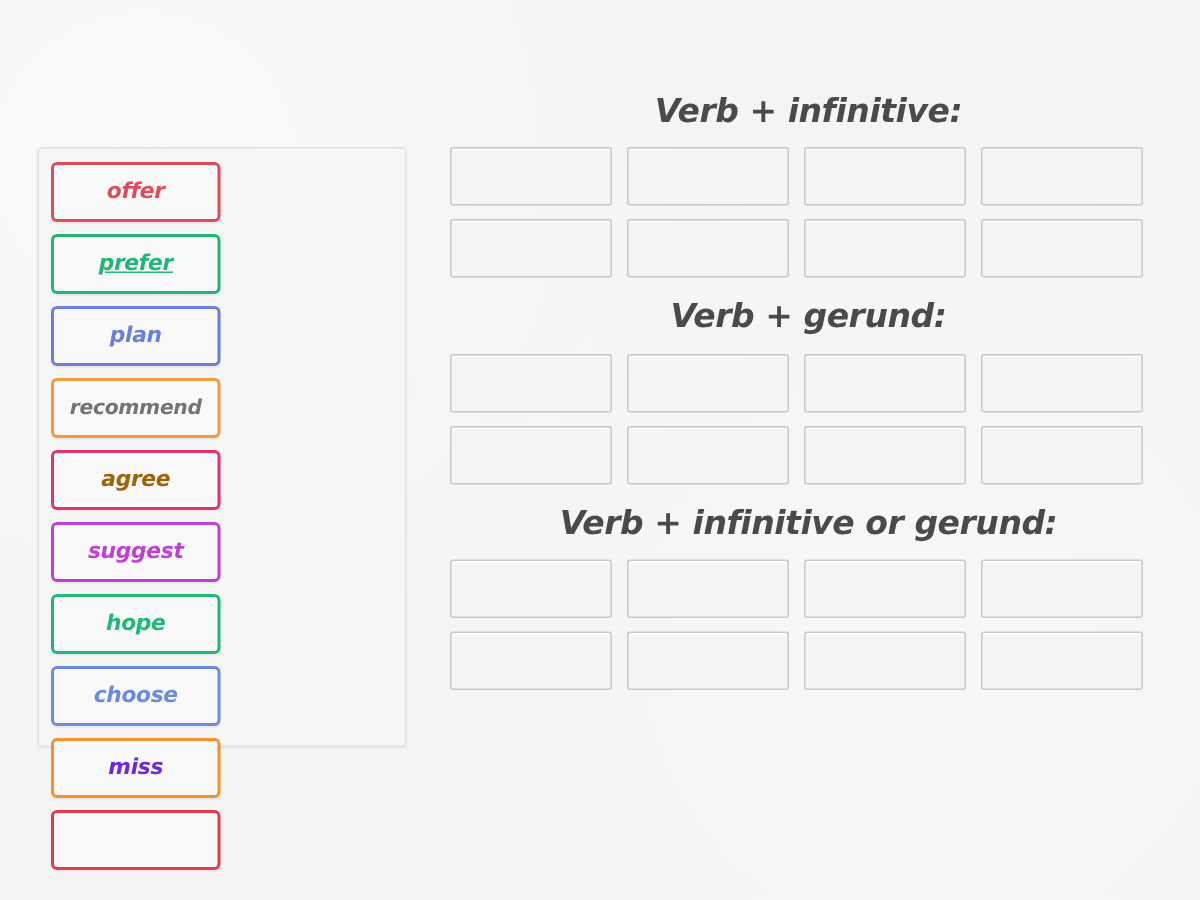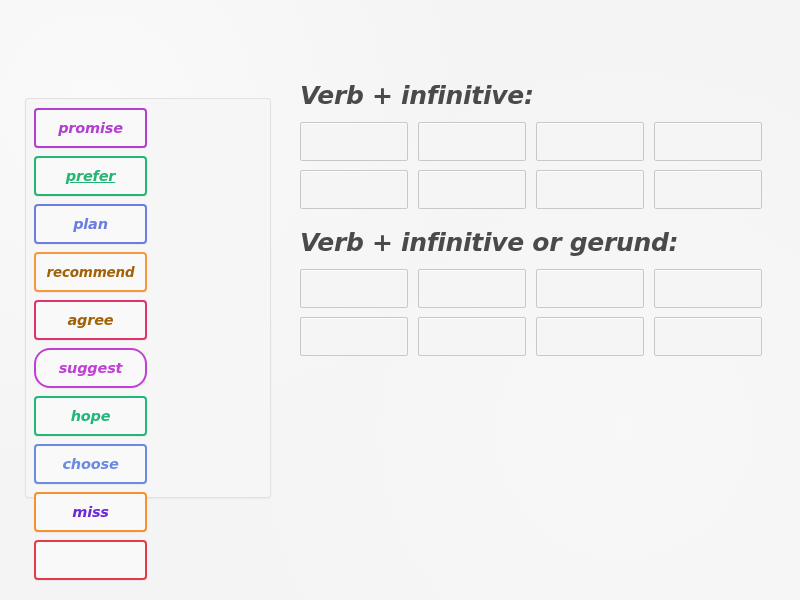--- a/index.html
+++ b/index.html
@@ -77,31 +77,30 @@
   #categories {
     position: absolute;
     left: 300px;
     top: 62px;
     width: 478px;
   }
 
   .category { margin-bottom: 14px; }
 
   .category-title {
-    text-align: left;
+    text-align: center;
     font-family: "DejaVu Sans", sans-serif;
     font-style: italic;
     font-weight: bold;
-    font-size: 25px;
+    font-size: 22px;
     color: #4a4a4a;
     letter-spacing: -0.3px;
     margin-bottom: 11px;
     line-height: 1.15;
     white-space: nowrap;
-    margin-top: 20px;
   }
 
   .dropzone-grid {
     display: grid;
     grid-template-columns: repeat(4, 108px);
     grid-auto-rows: 39px;
     gap: 9px 10px;
     justify-content: start;
   }
 
@@ -112,36 +111,36 @@
     box-shadow: inset 0 1px 0 rgba(255,255,255,0.7);
   }
 </style>
 </head>
 <body>
 
 <div id="stage">
 
   <div id="word-bank">
     <div class="bank-grid">
-        <div class="word-card" style="border-color: rgb(178, 63, 208);">
-          <span style="color: rgb(178, 63, 208);">promise</span>
+        <div class="word-card" style="border-color: rgb(224, 75, 90);">
+          <span style="color: rgb(224, 75, 90);">offer</span>
         </div>
         <div class="word-card" style="border-color: rgb(34, 181, 115);">
           <span style="color: rgb(34, 181, 115); text-decoration: underline;">prefer</span>
         </div>
         <div class="word-card" style="border-color: rgb(107, 126, 224);">
           <span style="color: rgb(107, 126, 224);">plan</span>
         </div>
         <div class="word-card w-long" style="border-color: rgb(245, 154, 60);">
-          <span style="color: #a16207;">recommend</span>
+          <span style="color: #737373;">recommend</span>
         </div>
         <div class="word-card" style="border-color: rgb(224, 50, 107);">
           <span style="color: #a16207;">agree</span>
         </div>
-        <div class="word-card" style="border-color: rgb(193, 63, 214); border-radius: 16px;">
+        <div class="word-card" style="border-color: rgb(193, 63, 214);">
           <span style="color: rgb(193, 63, 214);">suggest</span>
         </div>
         <div class="word-card" style="border-color: rgb(31, 184, 122); align-items: center;">
           <span style="color: rgb(31, 184, 122);">hope</span>
         </div>
         <div class="word-card" style="border-color: rgb(107, 139, 224);">
           <span style="color: rgb(107, 139, 224); font-style: italic;">choose</span>
         </div>
         <div class="word-card" style="border-color: rgb(245, 146, 46);">
           <span style="color: #6d28d9;">miss</span>
@@ -158,20 +157,33 @@
           <div class="dropzone"></div>
           <div class="dropzone"></div>
           <div class="dropzone"></div>
           <div class="dropzone"></div>
           <div class="dropzone"></div>
           <div class="dropzone"></div>
           <div class="dropzone"></div>
         </div>
       </div>
       <div class="category">
+        <div class="category-title">Verb + gerund:</div>
+        <div class="dropzone-grid">
+          <div class="dropzone"></div>
+          <div class="dropzone"></div>
+          <div class="dropzone"></div>
+          <div class="dropzone"></div>
+          <div class="dropzone"></div>
+          <div class="dropzone"></div>
+          <div class="dropzone"></div>
+          <div class="dropzone"></div>
+        </div>
+      </div>
+      <div class="category">
         <div class="category-title">Verb + infinitive or gerund:</div>
         <div class="dropzone-grid">
           <div class="dropzone"></div>
           <div class="dropzone"></div>
           <div class="dropzone"></div>
           <div class="dropzone"></div>
           <div class="dropzone"></div>
           <div class="dropzone"></div>
           <div class="dropzone"></div>
           <div class="dropzone"></div>

